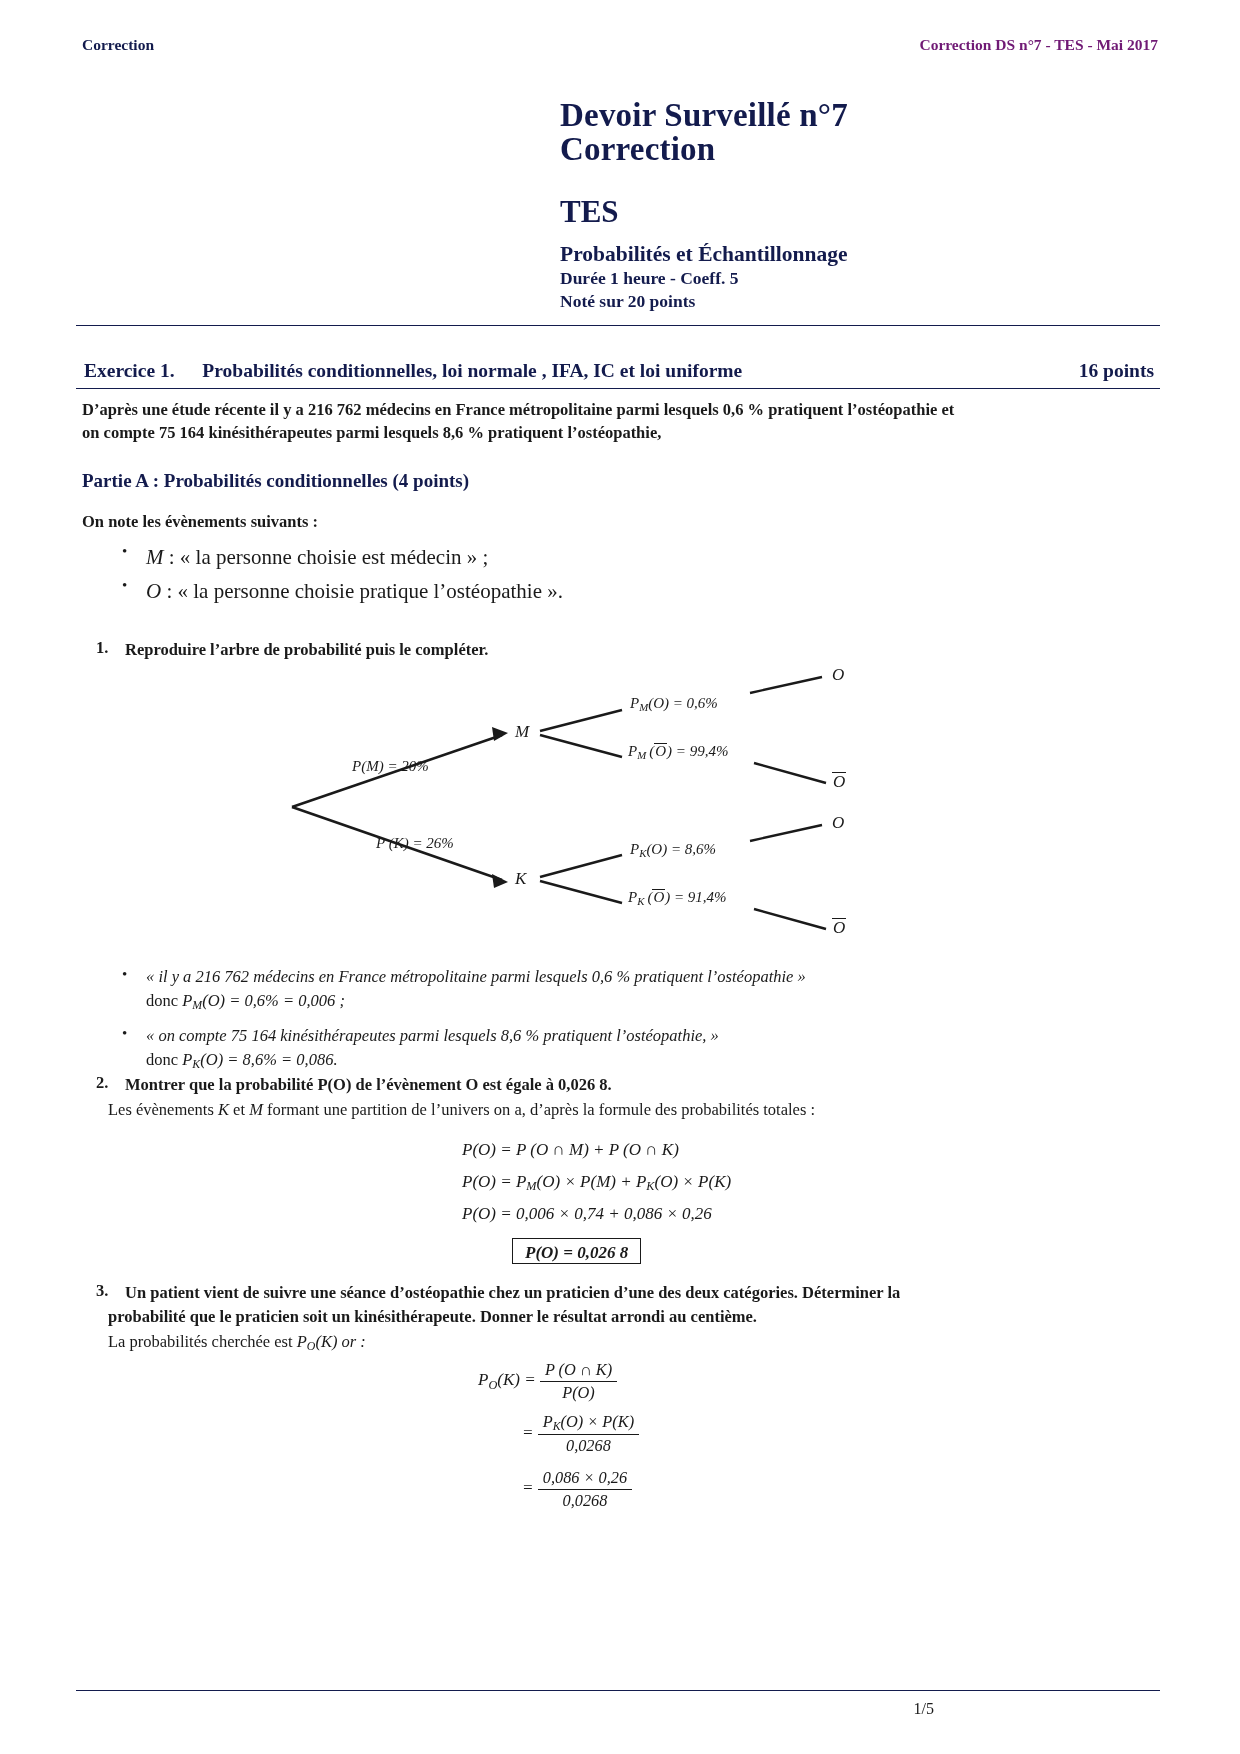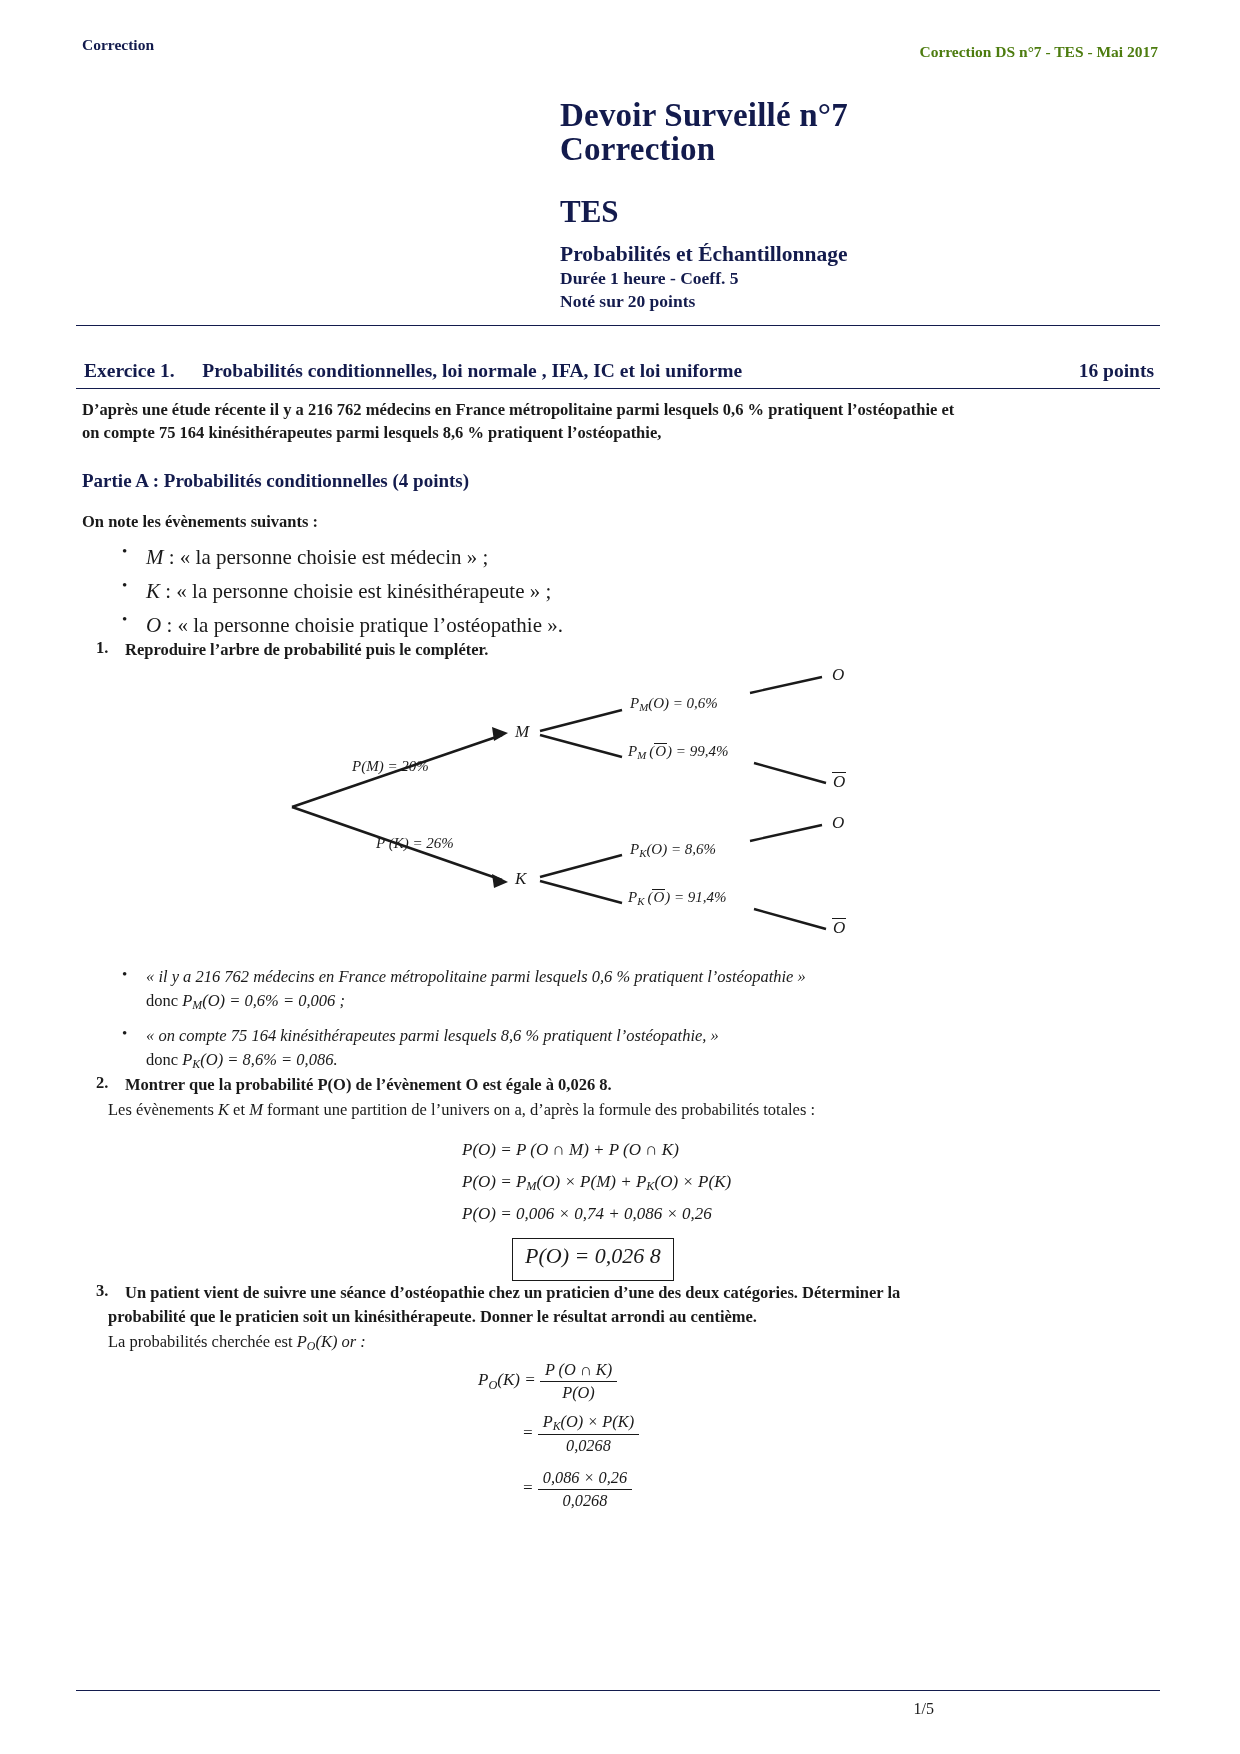--- a/index.html
+++ b/index.html
@@ -8,21 +8,21 @@
     font-family:"Liberation Serif", "DejaVu Serif", serif;
     color:#1a1a1a;
     position:relative;
     overflow:hidden;
   }
   .page { position:relative; width:1012px; height:1754px; padding:0; box-sizing:border-box; }
 
   
   .runhead { position:absolute; top:36px; left:82px; width:1076px; height:22px; }
   .runhead .left  { position:absolute; left:0;  top:0; font-weight:bold; color:#131b4d; font-size:15.5px; }
-  .runhead .right { position:absolute; right:0; top:7px; font-weight:bold; color:#4d7c0f; font-size:15.5px; white-space:nowrap; }
+  .runhead .right { position:absolute; right:0; top:0; font-weight:bold; color:#701a75; font-size:15.5px; white-space:nowrap; }
 
   
   .titleblock { position:absolute; top:98px; left:560px; width:600px; color:#131b4d; }
   .t-main  { font-size:33px; font-weight:bold; line-height:1.03; letter-spacing:.2px; }
   .t-sub   { font-size:31px; font-weight:bold; line-height:1.05; margin-top:30px; }
   .t-line2 { font-size:21.5px; font-weight:bold; line-height:1.25; margin-top:12px; }
   .t-line3 { font-size:17.5px; font-weight:bold; line-height:1.32; }
 
   
   .rule-top   { position:absolute; left:76px; top:325px;  width:1084px; border-top:1.6px solid #131b4d; }
@@ -62,21 +62,21 @@
   .ovl { border-top:1.1px solid #1a1a1a; padding:0 1px; display:inline-block; line-height:1.04; font-style:italic; }
   .sub { font-size:0.72em; vertical-align:-0.28em; font-style:italic; }
 
   
   ul.quotes { position:absolute; left:108px; top:965px; margin:0; padding:0 0 0 38px; list-style:none; width:1000px; }
   ul.quotes li { font-size:16.5px; line-height:1.46; position:relative; margin-bottom:9px; }
   ul.quotes li::before { content:"\2022"; position:absolute; left:-24px; top:-1px; font-size:15px; }
 
   
   .dmath { position:absolute; font-size:17px; white-space:nowrap; }
-  .boxed { position:absolute; border:1.6px solid #1a1a1a; padding:4px 12px 11px 12px; font-size:22px; white-space:nowrap; }
+  .boxed { position:absolute; border:1.6px solid #1a1a1a; padding:4px 12px 0 12px; font-size:17px; white-space:nowrap;font-weight:bold; }
 
   .frac { display:inline-block; vertical-align:middle; text-align:center; font-size:0.96em; }
   .frac .num { display:block; padding:0 5px 1px 5px; border-bottom:1.2px solid #1a1a1a; }
   .frac .den { display:block; padding:1px 5px 0 5px; }
 
   
   .pagenum { position:absolute; right:78px; top:1700px; font-size:16px; }
 </style>
 </head>
 <body>
@@ -113,23 +113,20 @@
   </div>
 
   <div class="partA">Partie A : Probabilités conditionnelles (4 points)</div>
   <div class="txt onnote">On note les évènements suivants :</div>
 
   <ul class="evts">
     <li>
       <span class="mathit">M</span><span> : « la personne choisie est médecin » ;</span>
     </li>
     <li>
-      <span class="mathit">K</span><span> : « la personne choisie est kinésithérapeute » ;</span>
-    </li>
-    <li>
       <span class="mathit">O</span><span> : « la personne choisie pratique l’ostéopathie ».</span>
     </li>
   </ul>
 
   <span class="qnum" style="left:96px; top:638px;">1.</span>
   <span class="qtxt bold" style="left:125px; top:638px;">Reproduire l’arbre de probabilité puis le compléter.</span>
 
   <div class="tree">
     <svg width="640" height="285" viewBox="0 0 640 285">
 

